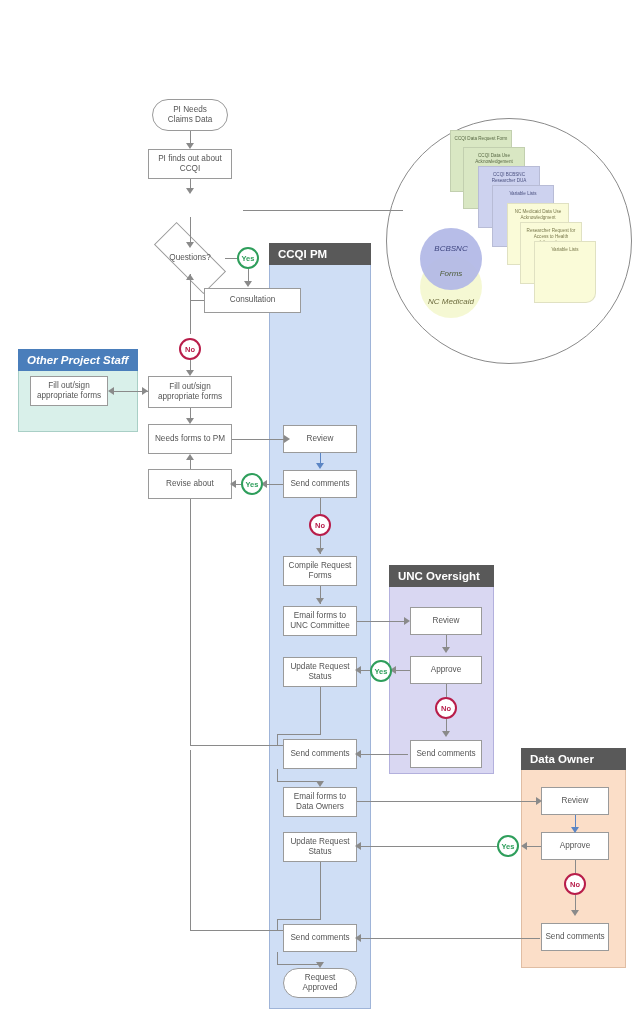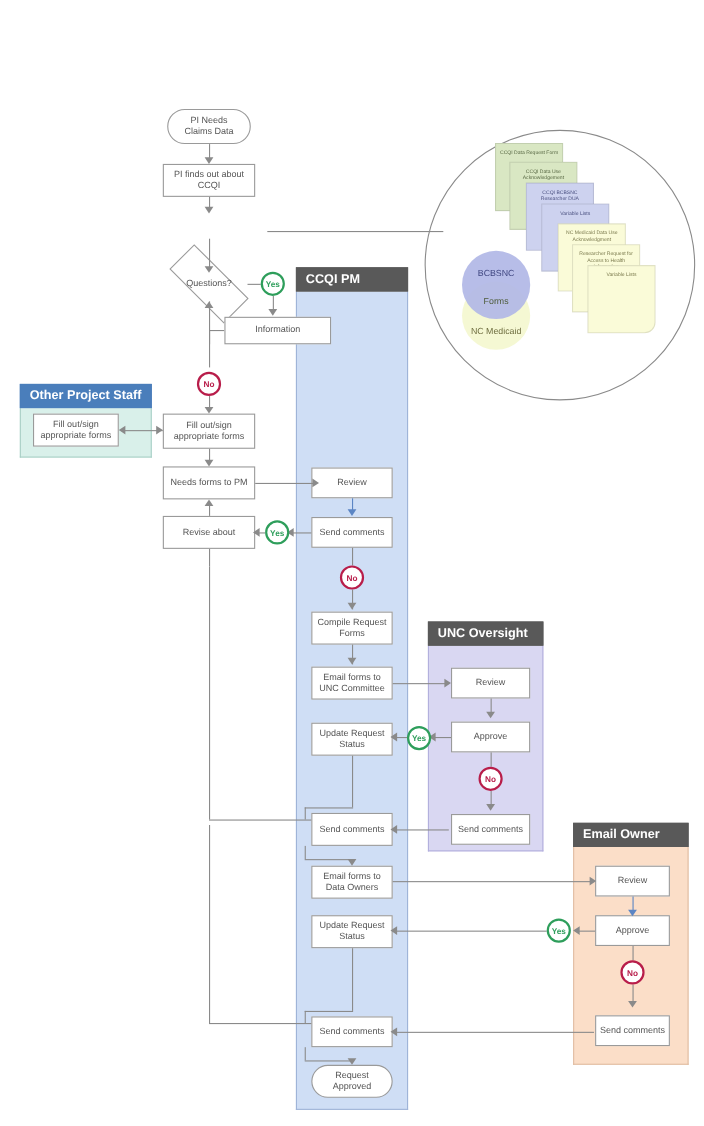--- a/index.html
+++ b/index.html
@@ -41,21 +41,21 @@
   #lane-pm{left:269px;top:243px;width:102px;height:766px;}
   #lane-pm .lane-body{background:#cfdef5;border-color:#9fb4d8;}
 
   #lane-unc{left:389px;top:565px;width:105px;height:209px;}
   #lane-unc .lane-body{background:#d9d7f2;border-color:#b3b0dd;}
 
   #lane-do{left:521px;top:748px;width:105px;height:220px;}
   #lane-do .lane-body{background:#fbdec8;border-color:#e0bda3;}
 
   
-  #lane-ops{left:18px;top:349px;width:120px;height:67px;}
+  #lane-ops{left:18px;top:349px;width:120px;height:83px;font-style:italic;}
   #lane-ops .lane-head{background:#4a7ebb;border-color:#4a7ebb;}
   #lane-ops .lane-body{background:#d9f0ea;border-color:#a9cfc6;}
 
   
   .node{
     position:absolute;box-sizing:border-box;
     background:#ffffff;border:1px solid #9a9a9a;
     display:flex;align-items:center;justify-content:center;
     text-align:center;
     font-size:8.2px;line-height:1.25;color:#555;
@@ -113,21 +113,21 @@
     font-size:4.6px;line-height:1.35;
     padding-top:5px;padding-left:2px;padding-right:2px;
     z-index:3;
   }
   .doc.green{background:#d9e7c3;color:#5a6a46;}
   .doc.purple{background:#cdd2ef;color:#4b5180;}
   .doc.yellow{background:#fafbd8;color:#7b7a4e;}
 
   .venn{position:absolute;border-radius:50%;z-index:4;
     display:flex;align-items:center;justify-content:center;
-    font-size:8px;}
+    font-size:8px;font-style:italic;}
   #venn-top{left:420px;top:228px;width:62px;height:62px;
     background:rgba(177,183,230,0.92);color:#3f4680;
     align-items:flex-start;padding-top:16px;box-sizing:border-box;}
   #venn-bot{left:420px;top:256px;width:62px;height:62px;
     background:rgba(243,246,201,0.82);color:#6e6d3f;
     align-items:flex-end;padding-bottom:12px;box-sizing:border-box;}
   #venn-both{left:420px;top:256px;width:62px;height:34px;z-index:5;
     color:#4e5c3a;font-size:8px;
     display:flex;align-items:center;justify-content:center;}
 </style>
@@ -174,21 +174,21 @@
     <div class="diamond-shape"></div>
     <span class="diamond-label">Questions?</span>
   </div>
 
   <div class="ln h" style="left:225px;top:258px;width:12px;"></div>
   <div class="badge yes" style="left:237px;top:247px;">Yes</div>
   <div class="ln v" style="left:248px;top:269px;height:16px;"></div>
   <div class="arw down" style="left:244px;top:281px;"></div>
 
   <div class="node" style="left:204px;top:288px;width:97px;height:25px;z-index:5;">
-    <span>Information</span>
+    <span>Consultation</span>
   </div>
 
   <div class="ln v" style="left:190px;top:300px;height:13px;"></div>
   <div class="ln h" style="left:190px;top:300px;width:14px;"></div>
   <div class="arw up" style="left:186px;top:274px;"></div>
 
   <div class="ln v" style="left:190px;top:274px;height:60px;"></div>
   <div class="badge no" style="left:179px;top:338px;">No</div>
   <div class="ln v" style="left:190px;top:360px;height:14px;"></div>
   <div class="arw down" style="left:186px;top:370px;"></div>
@@ -351,21 +351,21 @@
   <div class="badge no" style="left:435px;top:697px;">No</div>
   <div class="ln v" style="left:446px;top:719px;height:14px;"></div>
   <div class="arw down" style="left:442px;top:731px;"></div>
 
   <div class="node" style="left:410px;top:740px;width:72px;height:28px;">
     <span>Send comments</span>
   </div>
 
   <div class="lane" id="lane-do">
     <div class="lane-body"></div>
-    <div class="lane-head">Email Owner</div>
+    <div class="lane-head">Data Owner</div>
   </div>
 
   <div class="node" style="left:541px;top:787px;width:68px;height:28px;">
     <span>Review</span>
   </div>
   <div class="ln v blue" style="left:575px;top:815px;height:14px;"></div>
   <div class="arw down blue" style="left:571px;top:827px;"></div>
 
   <div class="node" style="left:541px;top:832px;width:68px;height:28px;">
     <span>Approve</span>

